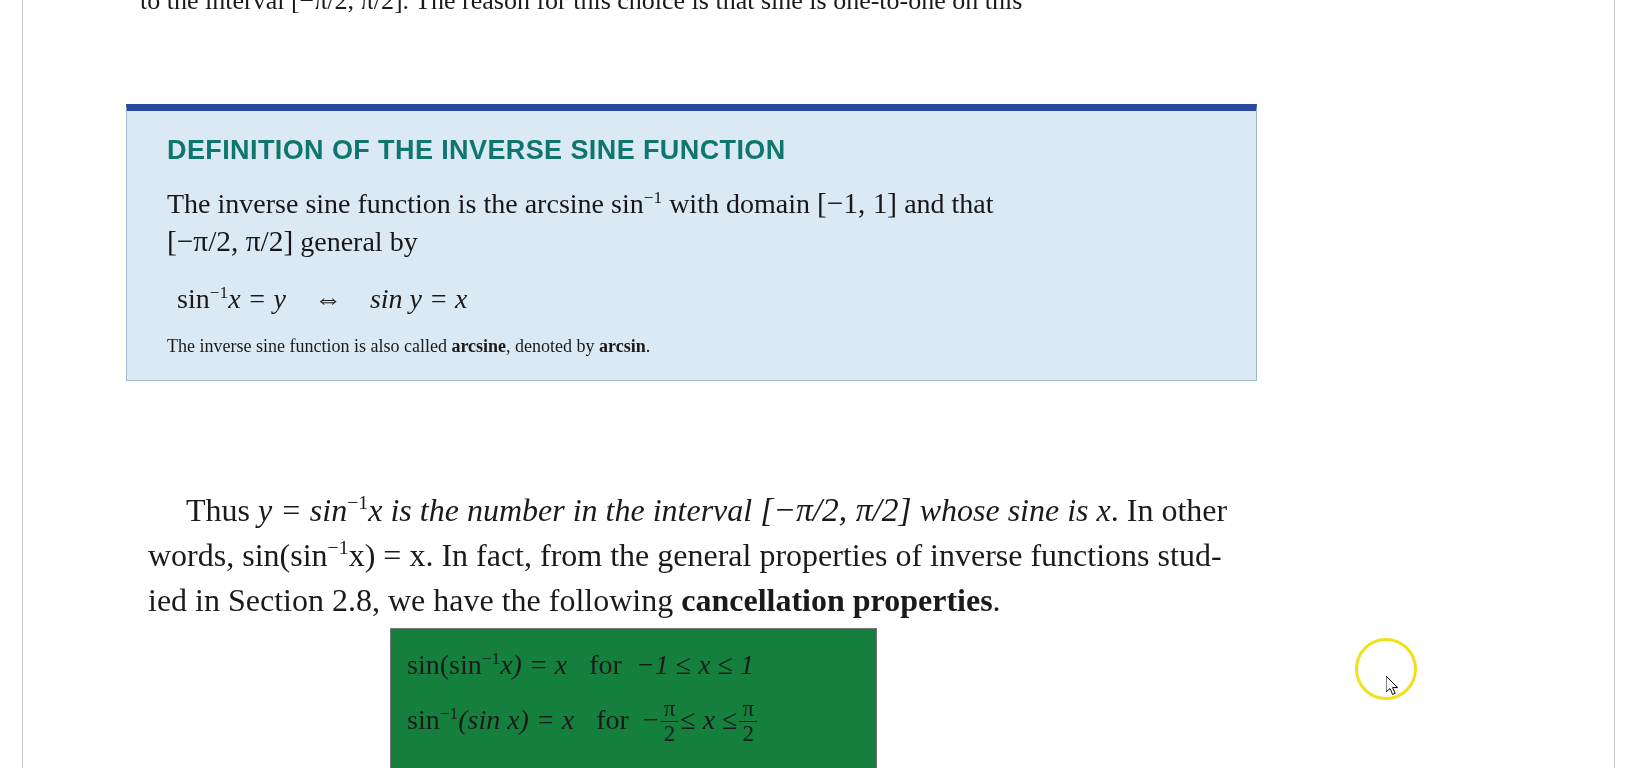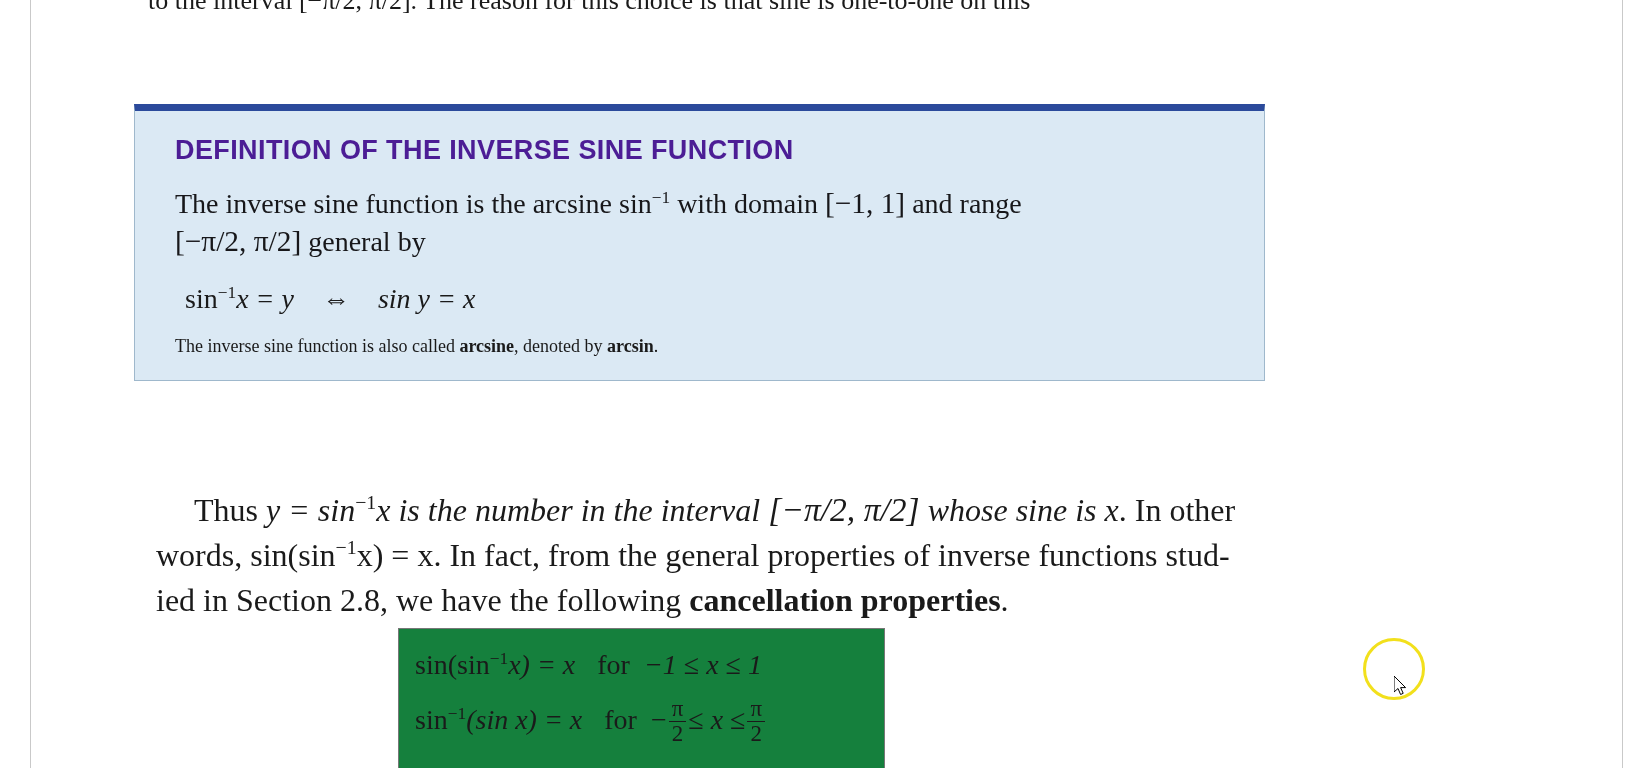--- a/index.html
+++ b/index.html
@@ -14,21 +14,20 @@
     font-family: "Liberation Serif", serif;
     color: #1a1a1a;
     position: relative;
   }
   .page {
     position: absolute;
     left: 0; top: 0;
     width: 1332px;
     height: 768px;
     background: #ffffff;
-    margin-left: 8px;
   }
   
   .edge-rule {
     position: absolute;
     top: 0;
     width: 1px;
     height: 768px;
     background: #c9c9c9;
   }
   .edge-rule.left { left: 22px; }
@@ -53,21 +52,21 @@
     left: 126px;
     top: 104px;
     width: 1131px;
     box-sizing: border-box;
     background: #dbe9f4;
     border: 1px solid #9fb8cc;
     border-top: 7px solid #2b4a9b;
     padding: 18px 40px 22px 40px;
   }
   .def-title {
-    color: #4c1d95;
+    color: #0f766e;
     font-family: "Liberation Sans", sans-serif;
     font-weight: bold;
     font-size: 27px;
     letter-spacing: 0.4px;
     margin: 6px 0 18px 0;
   }
   .def-body {
     font-size: 28px;
     line-height: 1.3;
     color: #17171a;
@@ -161,21 +160,21 @@
 <div class="page">
 
   <div class="edge-rule left"></div>
   <div class="edge-rule right"></div>
 
   <div class="clipped-line">to the interval [−π/2, π/2]. The reason for this choice is that sine is one-to-one on this</div>
 
   <div class="def-box">
     <div class="def-title">DEFINITION OF THE INVERSE SINE FUNCTION</div>
     <div class="def-body">
-      <span>The </span><b>inverse sine function</b><span> is the arcsine sin</span><sup class="inv">−1</sup><span> with domain </span><span class="brk">[−1, 1]</span><span> and range</span>
+      <span>The </span><b>inverse sine function</b><span> is the arcsine sin</span><sup class="inv">−1</sup><span> with domain </span><span class="brk">[−1, 1]</span><span> and that</span>
       <br>
       <span class="brk">[−π/2, π/2]</span><span> general by</span>
     </div>
     <div class="def-eq">
       <span>sin</span><sup class="inv">−1</sup><span class="it">x = y</span>
       &nbsp;&nbsp;&nbsp;<span>⇔</span>&nbsp;&nbsp;&nbsp;
       <span class="it">sin y = x</span>
     </div>
     <div class="def-foot">
       <span>The inverse sine function is also called </span><b>arcsine</b><span>, denoted by </span><b>arcsin</b><span>.</span>

